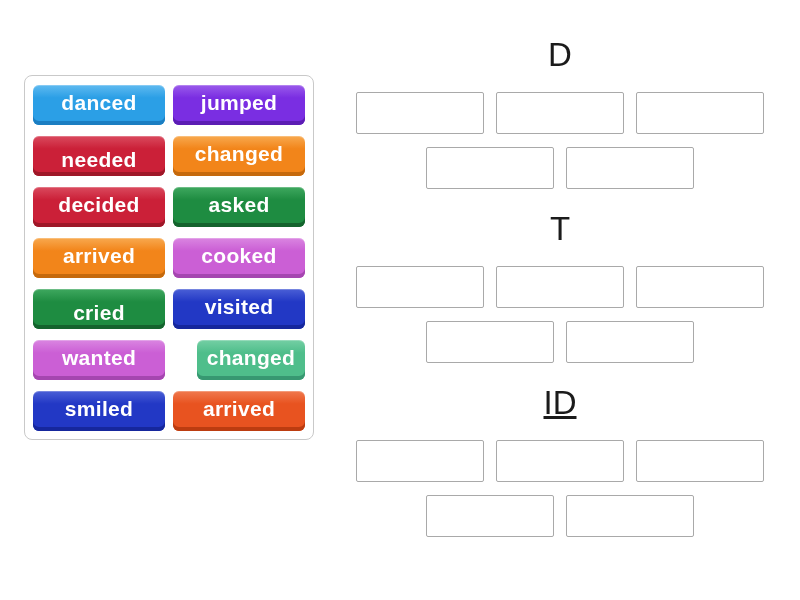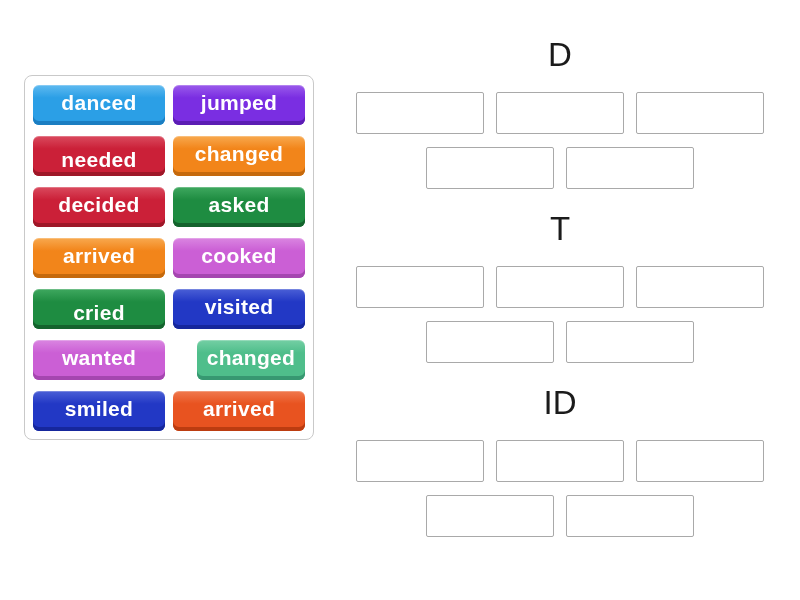--- a/index.html
+++ b/index.html
@@ -152,21 +152,21 @@
           <div class="slot" style="border-color: rgb(169, 169, 169);"></div>
           <div class="slot" style="border-color: rgb(169, 169, 169);"></div>
           <div class="slot" style="border-color: rgb(169, 169, 169);"></div>
         </div>
         <div class="slot-row">
           <div class="slot" style="border-color: rgb(169, 169, 169);"></div>
           <div class="slot" style="border-color: rgb(169, 169, 169);"></div>
         </div>
       </section>
       <section class="group">
-        <h2 class="group-header" style="color: rgb(27, 27, 27);">ID</h2>
+        <h2 class="group-header" style="color: rgb(27, 27, 27); text-decoration: underline;">ID</h2>
         <div class="slot-row">
           <div class="slot" style="border-color: rgb(169, 169, 169);"></div>
           <div class="slot" style="border-color: rgb(169, 169, 169);"></div>
           <div class="slot" style="border-color: rgb(169, 169, 169);"></div>
         </div>
         <div class="slot-row">
           <div class="slot" style="border-color: rgb(169, 169, 169);"></div>
           <div class="slot" style="border-color: rgb(169, 169, 169);"></div>
         </div>
       </section>

